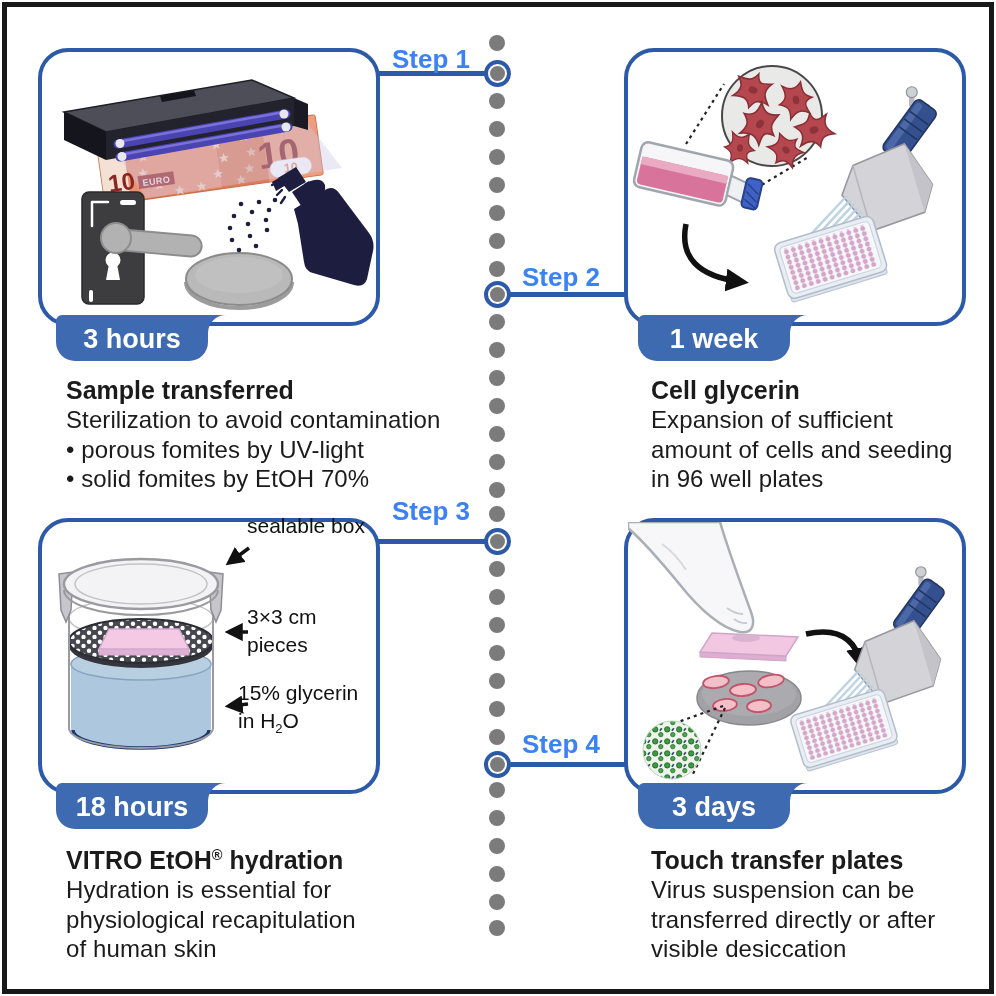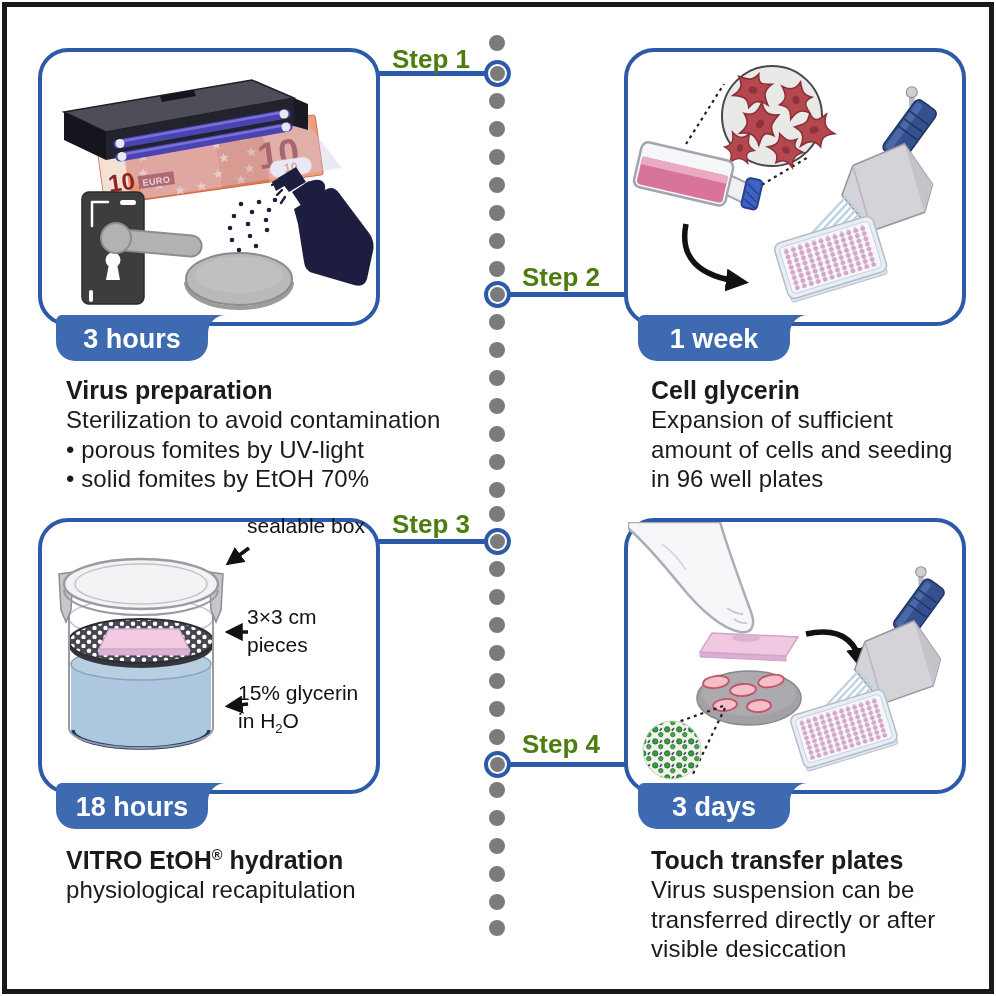--- a/index.html
+++ b/index.html
@@ -3,21 +3,21 @@
 <meta charset="utf-8">
 <style>
   html,body{margin:0;padding:0;background:#e8e8e8;}
   #canvas{position:relative;width:996px;height:996px;background:#ffffff;overflow:hidden;
           font-family:"Liberation Sans",sans-serif;color:#1b1b1b;}
   #frame{position:absolute;left:2px;top:2px;width:982px;height:982px;border:5px solid #191919;}
   .stepbox{position:absolute;background:#fff;border:4.5px solid #2c5aa8;border-radius:30px;z-index:2;}
   .stepbox svg{position:absolute;left:0;top:0;width:100%;height:100%;}
   .badge{position:absolute;z-index:3;width:180px;height:47px;}
   .badge text{font-family:"Liberation Sans",sans-serif;font-weight:bold;font-size:27px;fill:#ffffff;}
-  .step-label{position:absolute;font-weight:bold;font-size:26px;color:#4d7c0f;z-index:4;white-space:nowrap;}
+  .step-label{position:absolute;font-weight:bold;font-size:26px;color:#3b82f6;z-index:4;white-space:nowrap;}
   .connector{position:absolute;height:5px;background:#2c5aa8;z-index:1;}
   .dot{position:absolute;width:16px;height:16px;border-radius:50%;background:#7b7b7b;z-index:1;}
   .ring{position:absolute;width:27px;height:27px;border-radius:50%;background:#fff;border:4.5px solid #2c5aa8;
         z-index:2;box-sizing:border-box;}
   .ring .inner{position:absolute;left:50%;top:50%;width:15px;height:15px;margin:-7.5px 0 0 -7.5px;
         border-radius:50%;background:#7b7b7b;}
   .textblock{position:absolute;z-index:2;width:395px;}
   .textblock .title{font-size:25px;font-weight:bold;line-height:30px;}
   .textblock .title sup{font-size:58%;}
   .textblock .line{font-size:24px;line-height:29.5px;letter-spacing:0.1px;}
@@ -135,21 +135,21 @@
     </div>
   <div class="ring" style="left:483.5px;top:527.5px;">
       <div class="inner"></div>
     </div>
   <div class="ring" style="left:483.5px;top:750.5px;">
       <div class="inner"></div>
     </div>
 
   <div class="step-label" style="left:352px;top:44px;width:118px;text-align:right;">Step 1</div>
   <div class="step-label" style="left:522px;top:262px;">Step 2</div>
-  <div class="step-label" style="left:352px;top:509px;width:118px;text-align:right;">Step 3</div>
+  <div class="step-label" style="left:352px;top:496px;width:118px;text-align:right;">Step 3</div>
   <div class="step-label" style="left:522px;top:729px;">Step 4</div>
 
   <div class="stepbox" style="left:38px;top:48px;width:334px;height:270px;">
     <svg viewBox="0 0 334 270">
 
       <g transform="rotate(-8 168 108)">
         <rect x="58" y="78" width="220" height="60" rx="2" fill="#eb9271" stroke="#c4714f" stroke-width="1.5"></rect>
         <rect x="58" y="78" width="26" height="60" fill="#f6e9df" opacity="0.9"></rect>
         <rect x="176" y="78" width="48" height="60" fill="#d97a55" opacity="0.85"></rect>
         <rect x="224" y="78" width="54" height="60" fill="#f0a083" opacity="0.75"></rect>
@@ -243,21 +243,21 @@
         <path d="M262,132 Q279,123 283,133 Q285,142 274,149 L265,142 Z"></path>
         <path d="M252,157 L283,138 Q291,133 297,141 L327,181 Q333,189 331,199 L325,227 Q322,236 312,233 L271,221 Q263,219 262,210 L256,172 Z"></path>
       </g>
     </svg>
   </div>
   <svg class="badge" style="left:56px;top:315px;" viewBox="0 0 180 47">
     <path d="M6,0 L170,0 A18,18 0 0 0 152,18 L152,27 A19,19 0 0 1 133,46 L19,46 A19,19 0 0 1 0,27 L0,6 A6,6 0 0 1 6,0 Z" fill="#3e6ab1"></path>
     <text x="76" y="33" text-anchor="middle">3 hours</text>
   </svg>
   <div class="textblock" style="left:66px;top:370px;">
-    <div class="title"><span>Virus preparation</span><sup></sup><span></span></div>
+    <div class="title"><span>Sample transferred</span><sup></sup><span></span></div>
     <div class="line">Sterilization to avoid contamination</div>
     <div class="line">• porous fomites by UV-light</div>
     <div class="line">• solid fomites by EtOH 70%</div>
   </div>
 
   <div class="stepbox" style="left:624px;top:48px;width:334px;height:270px;">
     <svg viewBox="0 0 334 270">
       <g stroke="#222" stroke-width="2.2" stroke-dasharray="3,4">
         <line x1="58" y1="92" x2="96" y2="32"></line>
           <line x1="122" y1="140" x2="182" y2="104"></line>
@@ -343,21 +343,23 @@
   <div class="annotation" style="left:238px;top:679px;">
     <div>15% glycerin</div>
     <div><span>in H</span><sub>2</sub><span>O</span></div>
   </div>
   <svg class="badge" style="left:56px;top:783px;" viewBox="0 0 180 47">
     <path d="M6,0 L170,0 A18,18 0 0 0 152,18 L152,27 A19,19 0 0 1 133,46 L19,46 A19,19 0 0 1 0,27 L0,6 A6,6 0 0 1 6,0 Z" fill="#3e6ab1"></path>
     <text x="76" y="33" text-anchor="middle">18 hours</text>
   </svg>
   <div class="textblock" style="left:66px;top:840px;">
     <div class="title"><span>VITRO EtOH</span><sup>®</sup><span> hydration</span></div>
+    <div class="line">Hydration is essential for</div>
     <div class="line">physiological recapitulation</div>
+    <div class="line">of human skin</div>
   </div>
 
   <div class="stepbox" style="left:624px;top:518px;width:334px;height:268px;">
     <svg viewBox="0 0 334 268">
       <g>
         <ellipse cx="121" cy="176" rx="52" ry="27" fill="#a2a2a6" stroke="#88888c" stroke-width="1.5"></ellipse>
         <ellipse cx="121" cy="172" rx="47" ry="22" fill="#ababaf"></ellipse>
       </g>
       <g fill="#f5bfca" stroke="#c25468" stroke-width="1.8">
         <ellipse cx="88" cy="160" rx="13" ry="6" transform="rotate(-8 88 160)"></ellipse>

